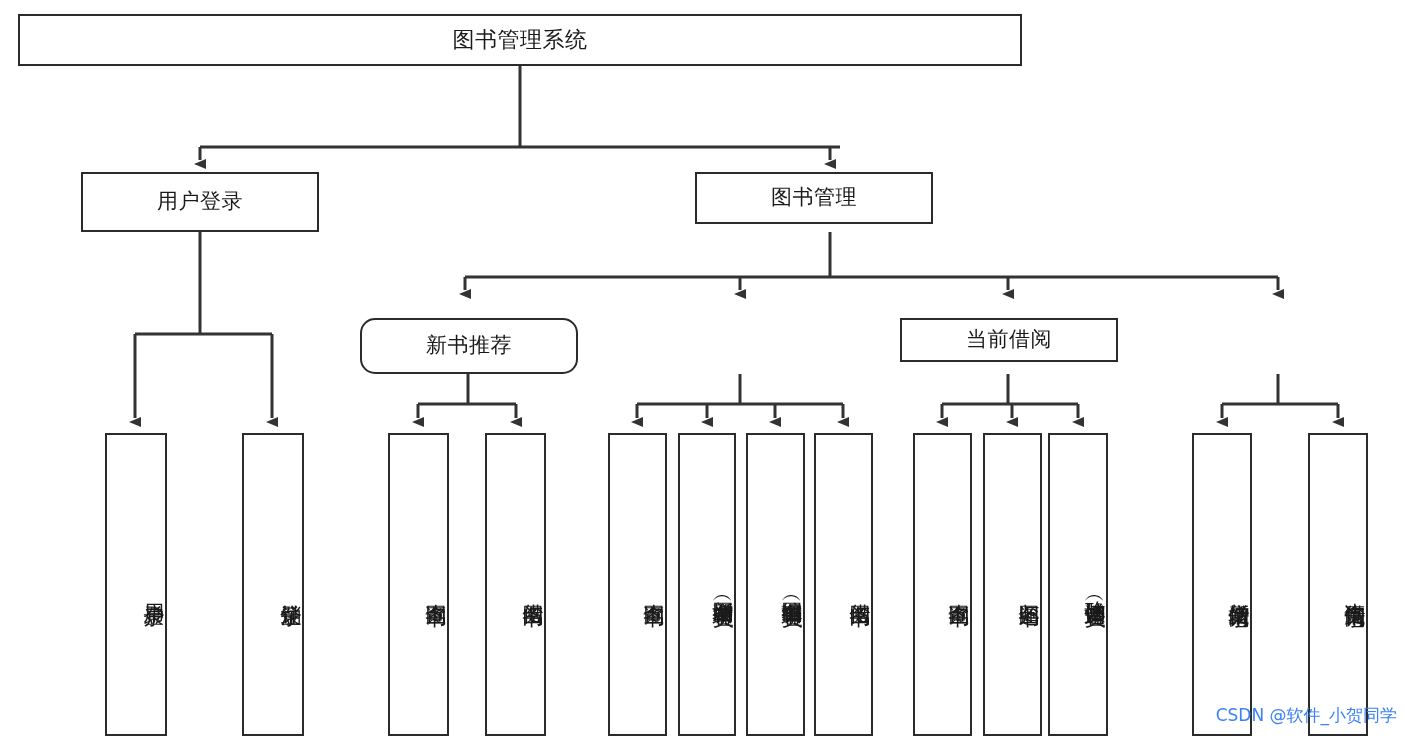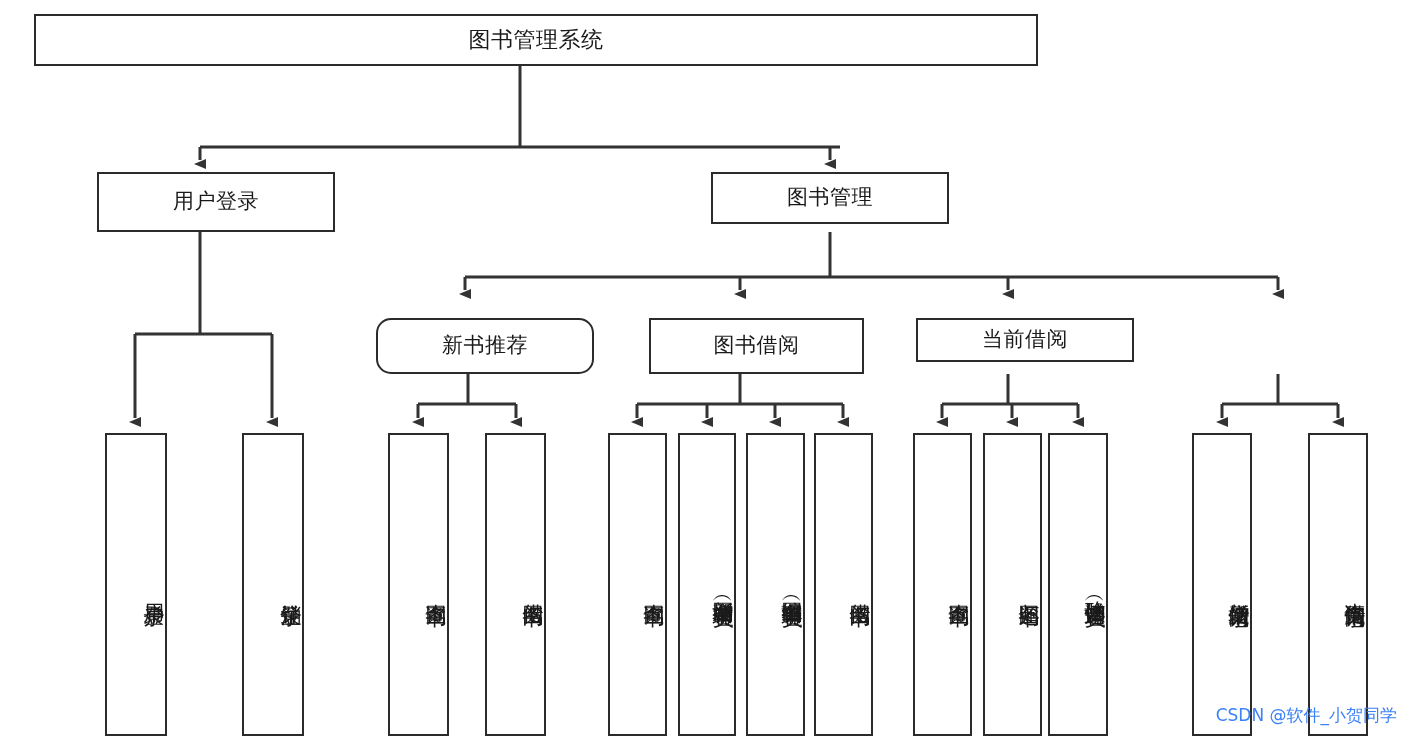--- a/index.html
+++ b/index.html
@@ -32,21 +32,20 @@
     display: flex;
     align-items: center;
     justify-content: center;
     z-index: 5;
   }
   .node.h {
     font-size: 21px;
     color: #1a1a1a;
     letter-spacing: 0.5px;
     line-height: 1.1;
-    margin-left: 16px;
   }
   .node.v {
     font-size: 21px;
     color: #1a1a1a;
     writing-mode: vertical-rl;
     text-orientation: upright;
     letter-spacing: 1px;
     align-items: flex-start;
     justify-content: center;
     padding-top: 8px;
@@ -134,23 +133,20 @@
   <div class="node h" style="left:81px; top:172px; width:238px; height:60px;">
     <span>用户登录</span>
   </div>
   <div class="node h" style="left:695px; top:172px; width:238px; height:52px;">
     <span>图书管理</span>
   </div>
 
   <div class="node h" style="left:360px; top:318px; width:218px; height:56px;border-radius:15px;">
     <span>新书推荐</span>
   </div>
-  <div class="node h" style="left:633px; top:318px; width:215px; height:56px;">
-    <span>图书借阅</span>
-  </div>
   <div class="node h" style="left:900px; top:318px; width:218px; height:44px;">
     <span>当前借阅</span>
   </div>
 
   <div class="node v" style="left:105px; top:433px; width:62px; height:303px;">
     <span>用户登录</span>
   </div>
   <div class="node v" style="left:242px; top:433px; width:62px; height:303px;">
     <span>注销登录</span>
   </div>

